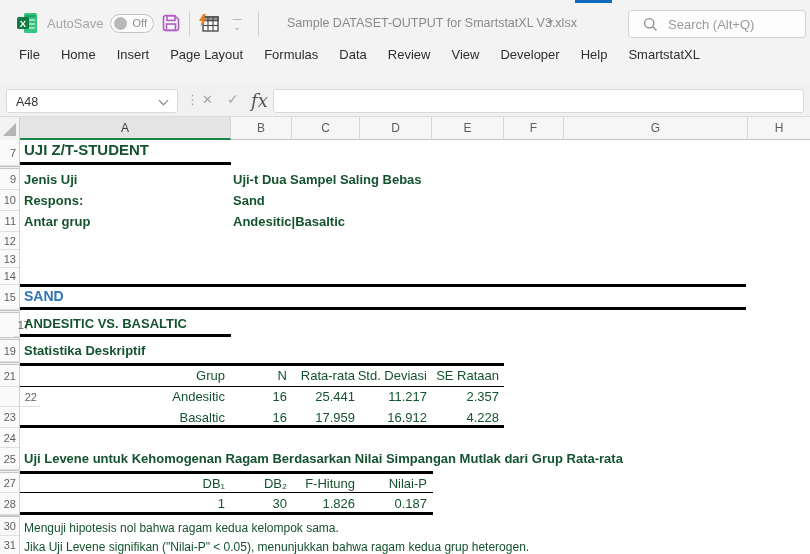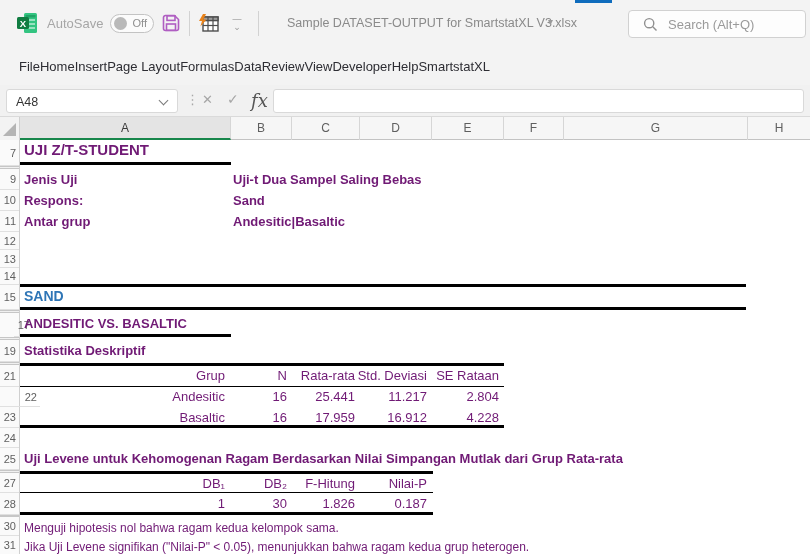--- a/index.html
+++ b/index.html
@@ -19,21 +19,21 @@
   .quick-btn { position:absolute; left:197px; top:12px; width:24px; height:24px; }
   .qat-chevron { position:absolute; left:230px; top:15px; width:14px; height:16px; color:#9a9a9a; font-size:9px; text-align:center; line-height:8px; }
   .doc-title { position:absolute; left:287px; top:16px; font-size:12.5px; color:#8a8a8a; white-space:nowrap; }
   .doc-caret { position:absolute; left:548px; top:16px; font-size:10px; color:#9a9a9a; }
   .searchbox { position:absolute; left:628px; top:10px; width:178px; height:28px; background:#fdfdfd; border:1px solid #d1d1d1; border-radius:4px; display:flex; align-items:center; }
   .searchbox svg { margin-left:14px; }
   .searchbox input { border:0; outline:0; background:transparent; font-size:13px; color:#9a9a9a; margin-left:10px; width:130px; font-family:"Liberation Sans",sans-serif; }
   .searchbox input::placeholder { color:#9a9a9a; opacity:1; }
 
   
-  .tabsrow { position:absolute; left:0; top:47px; width:810px; height:38px; background:#f3f3f3; display:flex; align-items:center; padding-left:19px; }
+  .tabsrow { position:absolute; left:0; top:47px; width:810px; height:38px; background:#f3f3f3; display:flex; align-items:flex-start; padding-left:19px; gap:21px; }
   .tab { font-size:13px; color:#2d2d33; white-space:nowrap; cursor:default; }
 
   
   .formularow { position:absolute; left:0; top:85px; width:810px; height:32px; background:#f1f1f1; border-bottom:1px solid #dadada; }
   .namebox { position:absolute; left:6px; top:4px; width:172px; height:24px; background:#fff; border:1px solid #d9d9d9; border-radius:3px; }
   .namebox-text { position:absolute; left:9px; top:5px; font-size:12.5px; color:#333; }
   .chev { display:inline-block; width:7px; height:7px; border-right:1.4px solid #7a7a7a; border-bottom:1.4px solid #7a7a7a; transform:rotate(45deg); }
   .namebox .chev { position:absolute; right:10px; top:7px; }
   .fb-dots { position:absolute; left:186px; top:7px; font-size:13px; color:#a8a8a8; }
   .fb-cancel { position:absolute; left:202px; top:7px; font-size:13px; color:#a6a6a6; }
@@ -45,21 +45,21 @@
   .colheaders { position:absolute; left:0; top:117px; width:810px; height:23px; background:#f6f6f6; border-bottom:1px solid #c3c3c3; }
   .corner { position:absolute; left:0; top:117px; width:20px; height:23px; background:#f3f3f3; border-right:1px solid #d0d0d0; }
   .corner-tri { position:absolute; right:3px; bottom:4px; width:0; height:0; border-bottom:13px solid #b4b4b4; border-left:13px solid transparent; }
   .colh { position:absolute; top:117px; height:23px; font-size:12px; color:#5f5f5f; text-align:center; line-height:22px; border-right:1px solid #d6d6d6; }
   .colh.sel { background:#e4e4e4; color:#3b3b3b; border-bottom:2px solid #17864b; }
   .gutter { position:absolute; left:0; top:140px; width:20px; height:414px; background:#fafafa; border-right:1px solid #cfcfcf; }
   .rownum { position:absolute; left:0; width:19px; text-align:right; padding-right:3px; font-size:11px; color:#5f5f5f; border-bottom:1px solid #e0e0e0; display:flex; align-items:center; justify-content:flex-end; }
   .hiddenrow { position:absolute; left:0; width:19px; background:#f0f0f0; border-top:1px solid #c6c6c6; border-bottom:1px solid #c6c6c6; }
 
   
-  .c { position:absolute; font-size:13px; color:#701a75; line-height:16px; white-space:nowrap; }
+  .c { position:absolute; font-size:13px; color:#14532d; line-height:16px; white-space:nowrap; }
   .b { font-weight:bold; }
   .t15 { font-size:15px; }
   .banner { font-size:14px; font-weight:bold; }
   .r { text-align:right; }
   .note { font-size:12px; }
   .bd { position:absolute; background:#000; }
 </style>
 </head>
 <body>
 
@@ -206,21 +206,21 @@
   <div class="c r" style="left:231px;top:368px;width:56px;">N</div>
   <div class="c r" style="left:300px;top:368px;width:127px;">Std. Deviasi</div>
   <div class="c r" style="left:240px;top:368px;width:115px;">Rata-rata</div>
   <div class="c r" style="left:400px;top:368px;width:99px;">SE Rataan</div>
   <div class="bd" style="left:20px;top:386px;width:484px;height:1px;"></div>
 
   <div class="c r" style="left:20px;top:389px;width:205px;">Andesitic</div>
   <div class="c r" style="left:231px;top:389px;width:56px;">16</div>
   <div class="c r" style="left:280px;top:389px;width:75px;">25.441</div>
   <div class="c r" style="left:350px;top:389px;width:77px;">11.217</div>
-  <div class="c r" style="left:420px;top:389px;width:79px;">2.804</div>
+  <div class="c r" style="left:420px;top:389px;width:79px;">2.357</div>
 
   <div class="c r" style="left:20px;top:410px;width:205px;">Basaltic</div>
   <div class="c r" style="left:231px;top:410px;width:56px;">16</div>
   <div class="c r" style="left:280px;top:410px;width:75px;">17.959</div>
   <div class="c r" style="left:350px;top:410px;width:77px;">16.912</div>
   <div class="c r" style="left:420px;top:410px;width:79px;">4.228</div>
   <div class="bd" style="left:20px;top:425px;width:484px;height:3px;"></div>
 
   <div class="c b" style="left:24px;top:451px;">Uji Levene untuk Kehomogenan Ragam Berdasarkan Nilai Simpangan Mutlak dari Grup Rata-rata</div>
 

